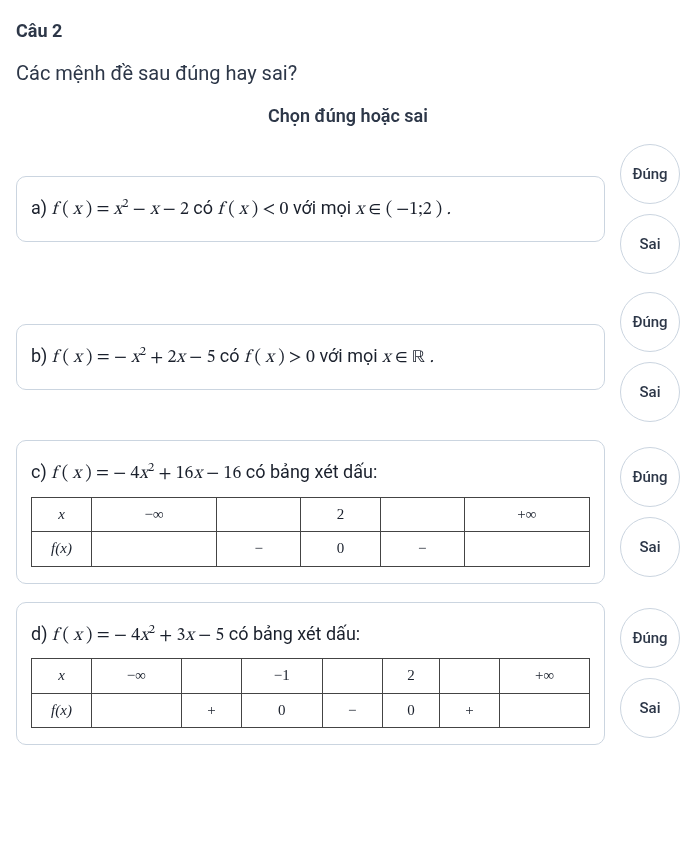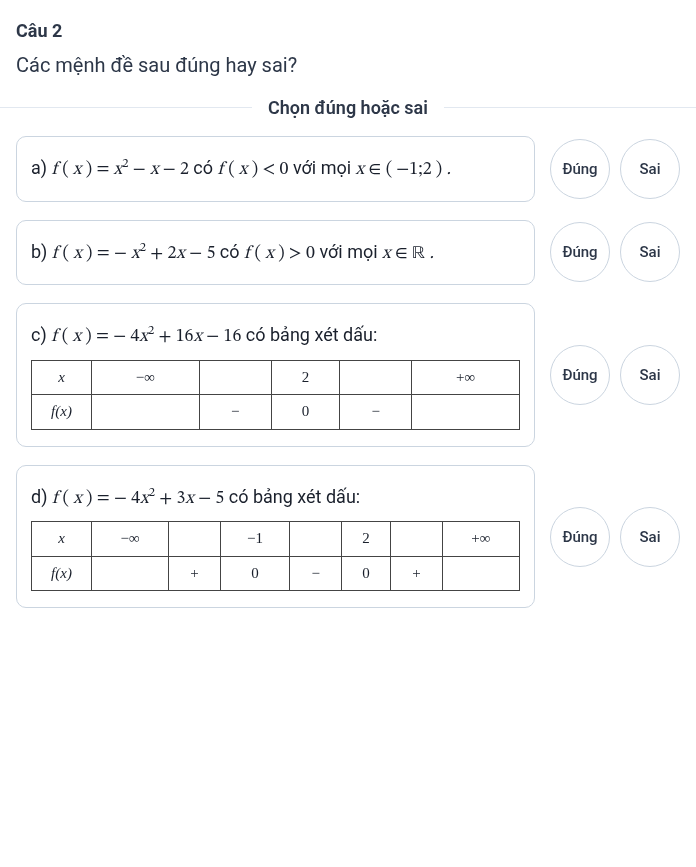--- a/index.html
+++ b/index.html
@@ -12,31 +12,32 @@
 }
 .container {
   background: #fff;
   padding: 20px 16px;
   min-height: 100%;
 }
 .question-title {
   font-weight: 700;
   font-size: 18px;
   color: #2d3748;
-  margin-bottom: 12px;
+  margin-bottom: 20px;
 }
 .question-prompt {
   font-size: 20px;
   color: #2d3748;
   margin-bottom: 20px;
 }
 .divider-row {
   display: flex;
   align-items: center;
   margin: 18px -16px;
+  flex-direction: column;
 }
 .divider-line {
   flex: 1;
   height: 1px;
   background: #e2e8f0;
 }
 .divider-text {
   padding: 0 16px;
   font-size: 18px;
   font-weight: 600;
@@ -55,20 +56,21 @@
   padding: 16px 14px;
   background: #fff;
   font-size: 18px;
   line-height: 1.7;
   color: #1a202c;
 }
 .btn-group {
   display: flex;
   gap: 10px;
   flex-shrink: 0;
+  flex-direction: column;
 }
 .circle-btn {
   width: 60px;
   height: 60px;
   border-radius: 50%;
   border: 1.5px solid #cbd5e0;
   background: #fff;
   display: flex;
   align-items: center;
   justify-content: center;

